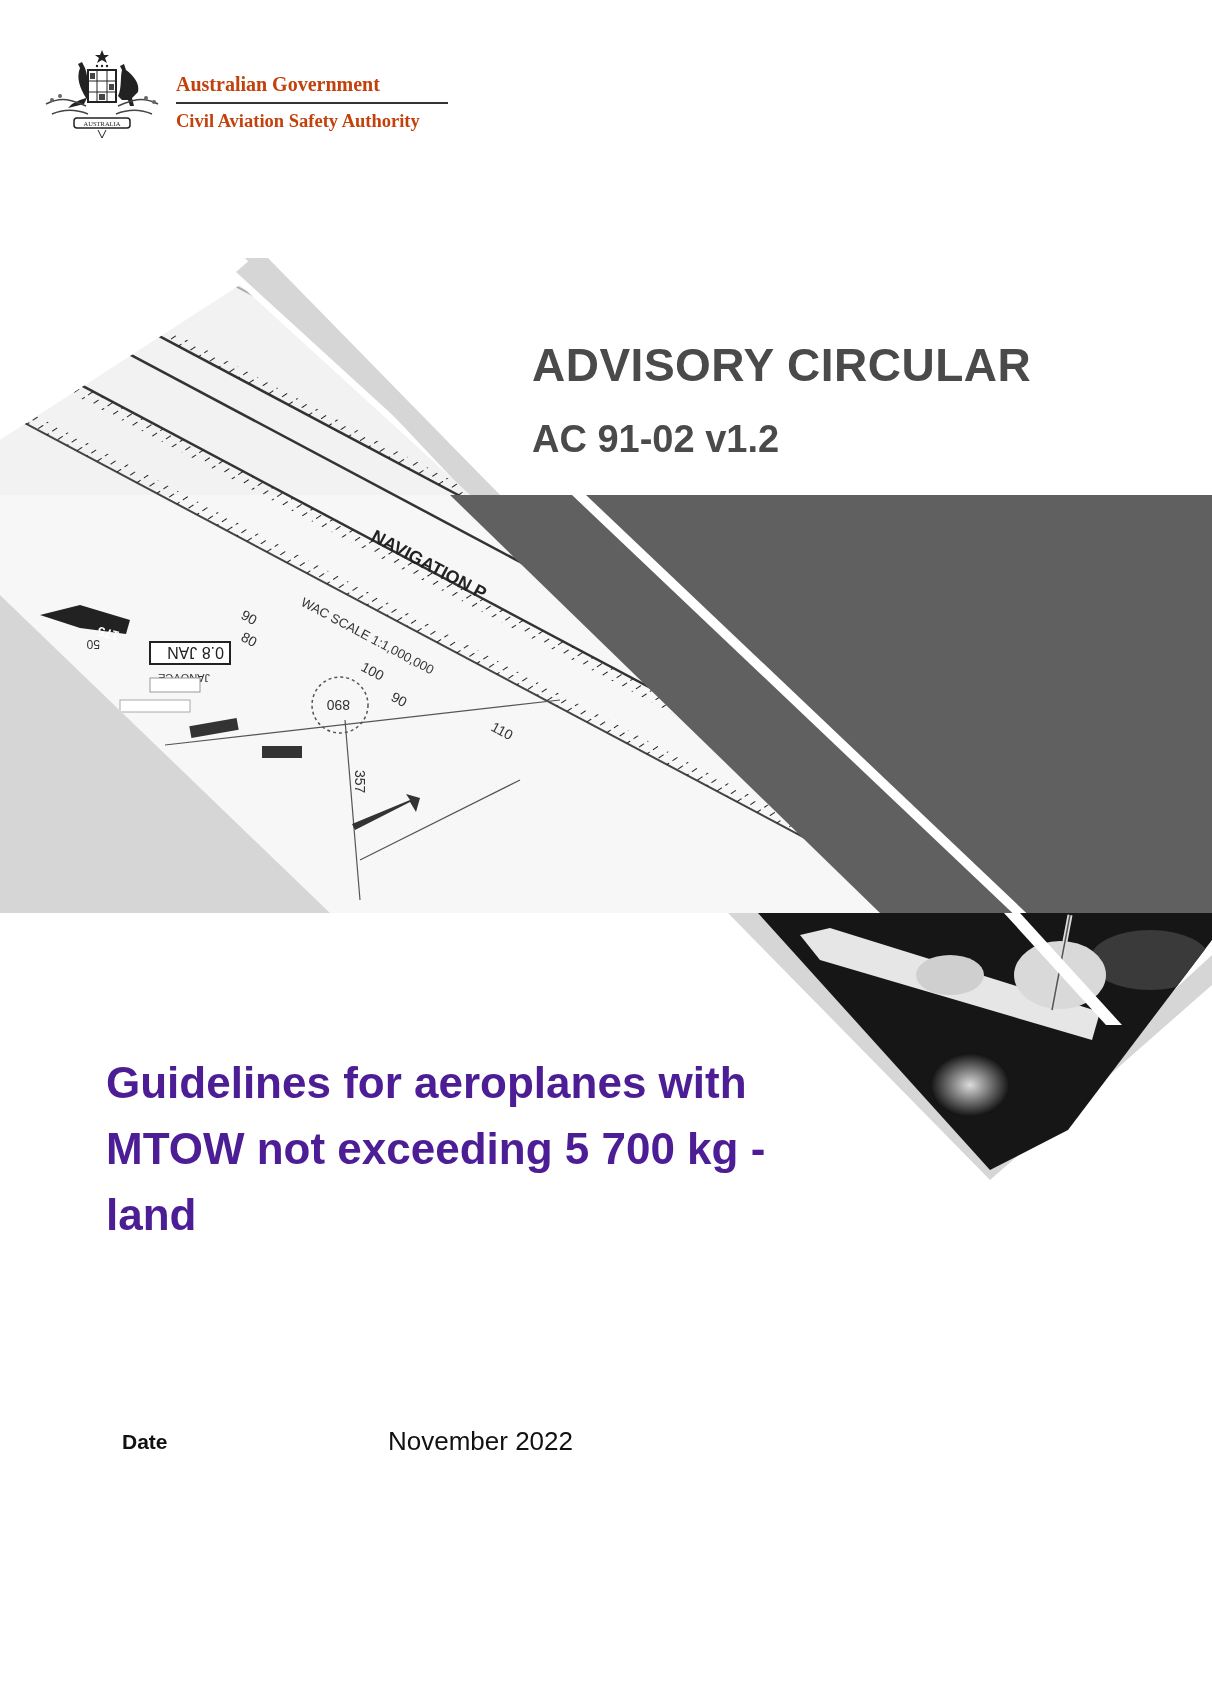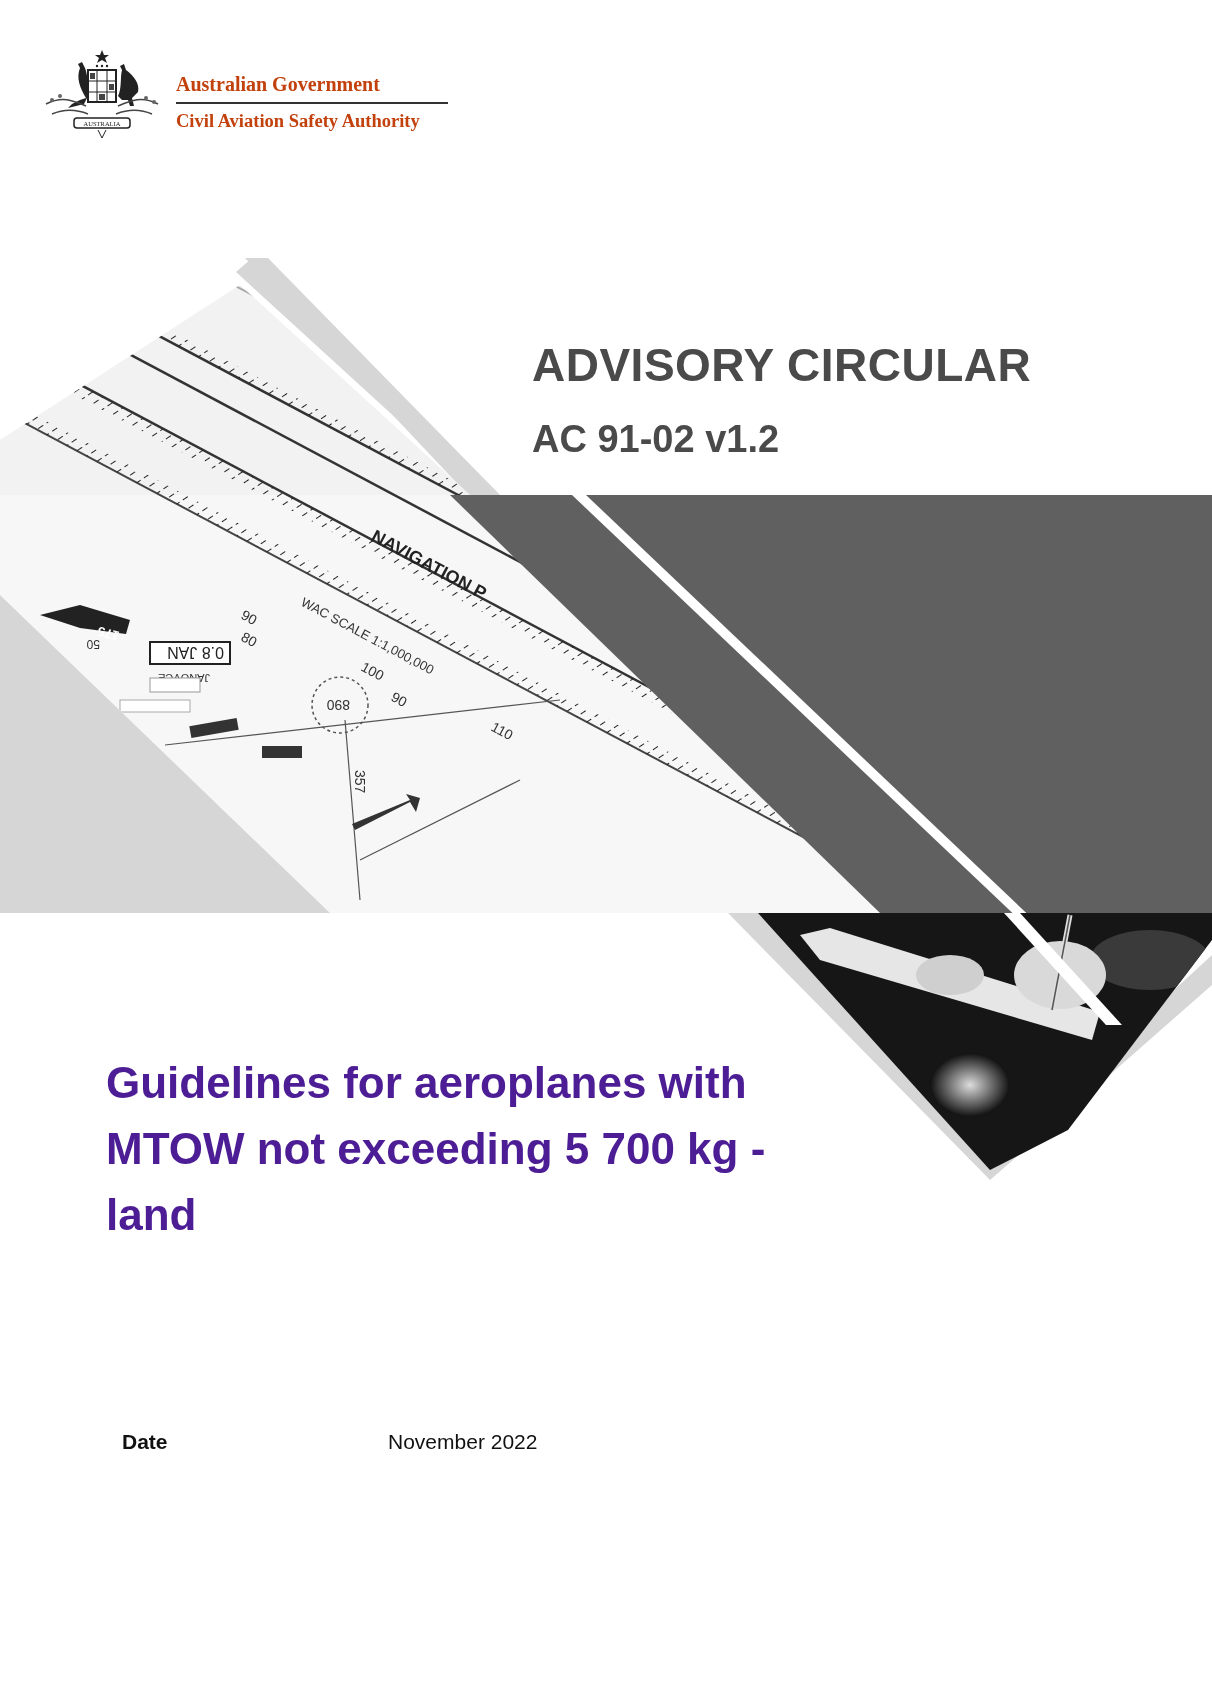--- a/index.html
+++ b/index.html
@@ -15,21 +15,21 @@
 
     .ac-title { position: absolute; left: 532px; top: 338px; font-size: 46px; font-weight: bold; color: #4a4a4a; letter-spacing: 0.5px; }
     .ac-number { position: absolute; left: 532px; top: 418px; font-size: 38px; font-weight: bold; color: #4a4a4a; }
 
     .main-title { position: absolute; left: 106px; top: 1050px; width: 780px; font-size: 44px; line-height: 66px; font-weight: bold; color: #4c1d95; }
     .main-title span { display: block; }
 
     .meta { position: absolute; left: 122px; top: 1420px; }
     .meta-row { display: flex; height: 43px; align-items: center; }
     .meta-label { width: 266px; font-size: 21px; font-weight: bold; color: #111; }
-    .meta-value { font-size: 21px; color: #111; text-align: center; }
+    .meta-value { font-size: 26px; color: #111; text-align: center; }
   </style>
 </head>
 <body>
 
 <div class="logo">
   <svg class="crest" viewBox="0 0 120 92">
 
     <polygon points="60,2 62,7 67,7 63,10 65,15 60,12 55,15 57,10 53,7 58,7" fill="#222"></polygon>
     <circle cx="55" cy="18" r="1.2" fill="#222"></circle>
       <circle cx="60" cy="18" r="1.2" fill="#222"></circle>

